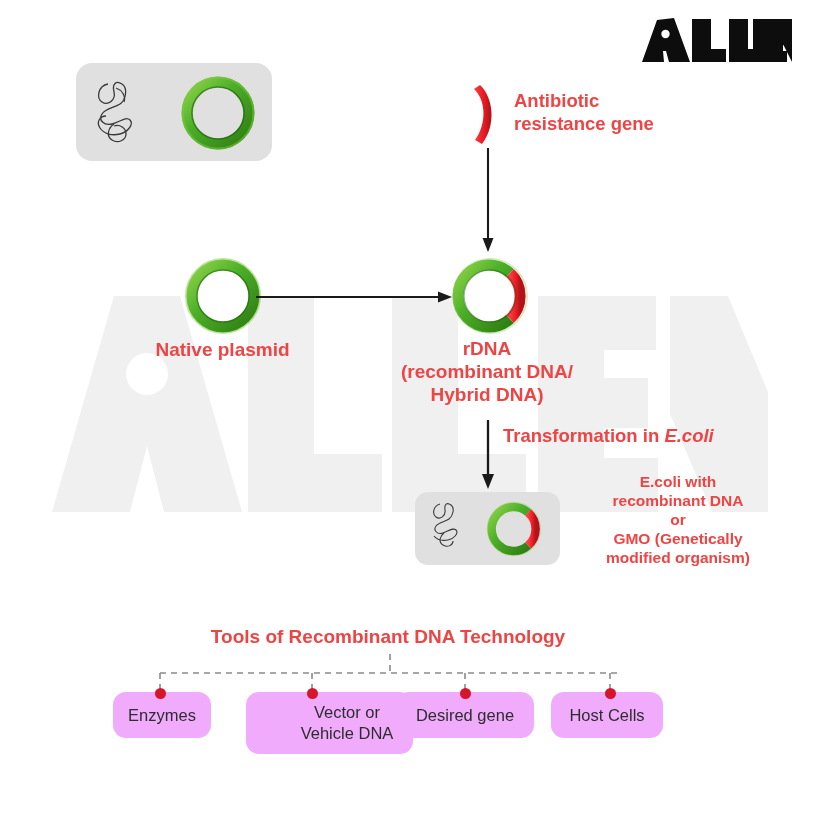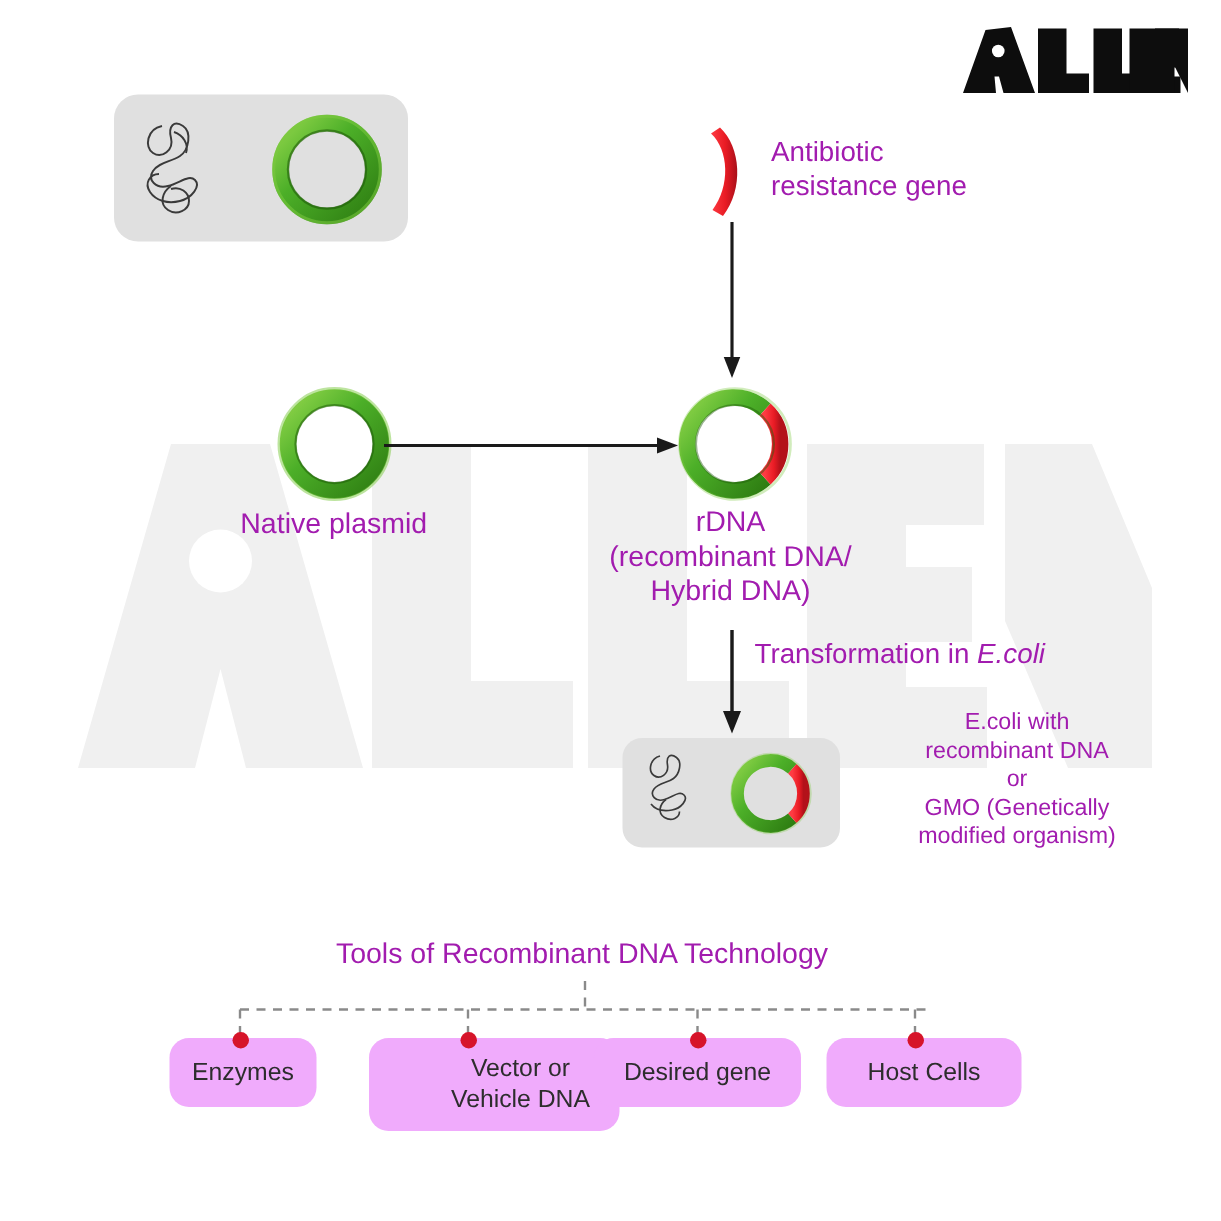--- a/index.html
+++ b/index.html
@@ -61,22 +61,22 @@
 
   
   .abs {
     position: absolute;
     z-index: 3;
   }
 
   
   .label {
     position: absolute;
-    color: #a21caf;
-    font-weight: normal;
+    color: #ef4444;
+    font-weight: bold;
     text-align: center;
     line-height: 1.16;
     z-index: 5;
     white-space: pre-line;
   }
   #salmonella-label {
     left: 30px;
     top: 181px;
     width: 330px;
     font-size: 19.5px;
@@ -332,15 +332,15 @@
 
   <div class="tool-dot" style="left:155px; top:688px;"></div>
   <div class="tool-dot" style="left:307px; top:688px;"></div>
   <div class="tool-dot" style="left:460px; top:688px;"></div>
   <div class="tool-dot" style="left:605px; top:688px;"></div>
 
   <div class="tool-box" style="left:113px; top:692px; width:98px; height:46px;">Enzymes</div>
   <div class="tool-box" style="left:246px; top:692px; width:132px; height:62px;padding-left:35px;">Vector or
 Vehicle DNA</div>
   <div class="tool-box" style="left:396px; top:692px; width:138px; height:46px;">Desired gene</div>
-  <div class="tool-box" style="left:551px; top:692px; width:130px; height:46px;">Host Cells</div>
+  <div class="tool-box" style="left:551px; top:692px; width:112px; height:46px;">Host Cells</div>
 
 </div>
 
 </body></html>

